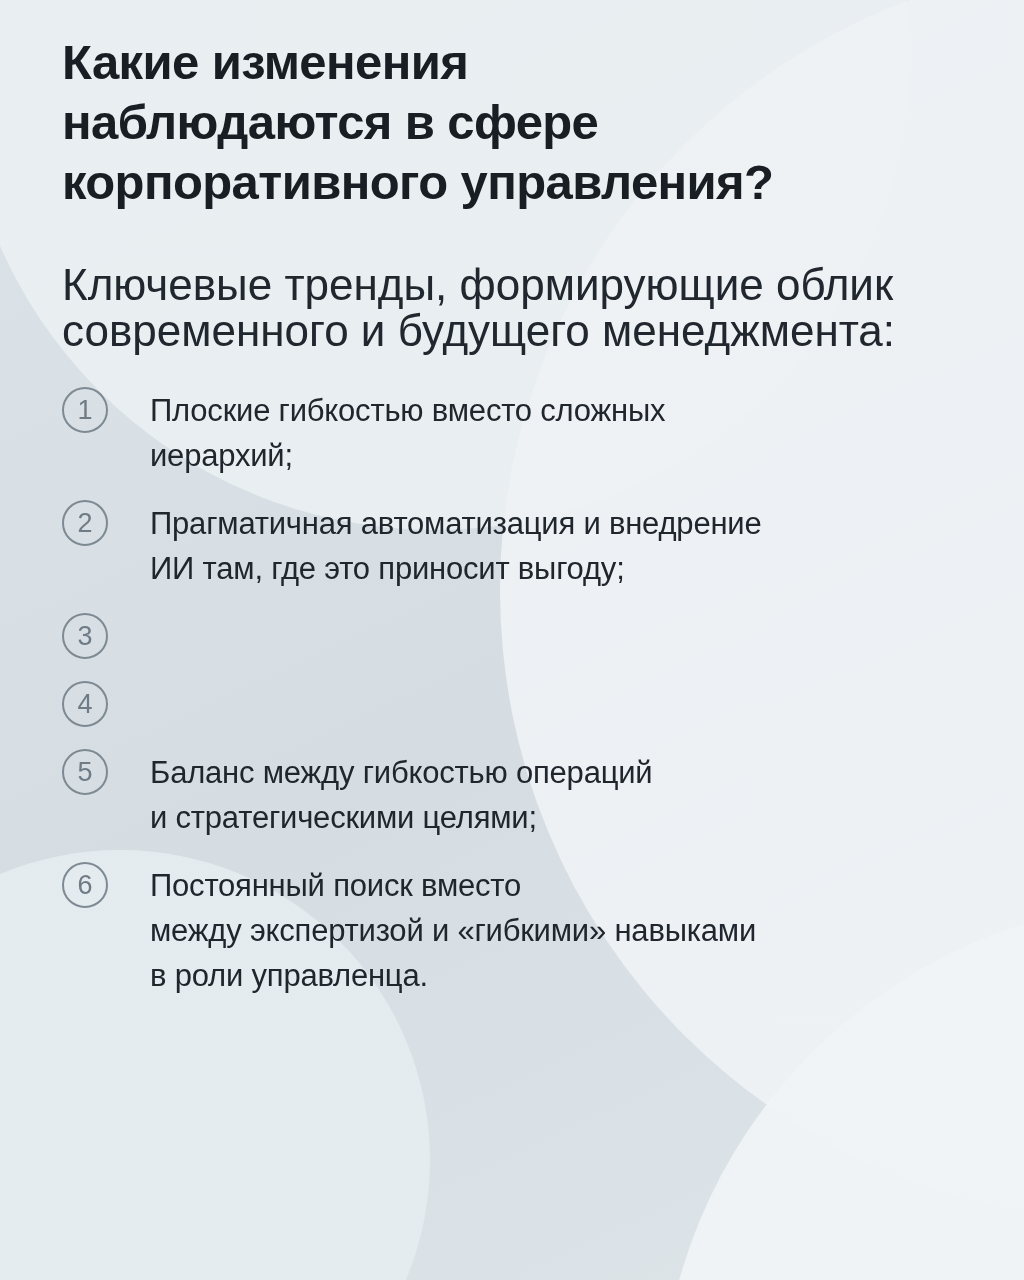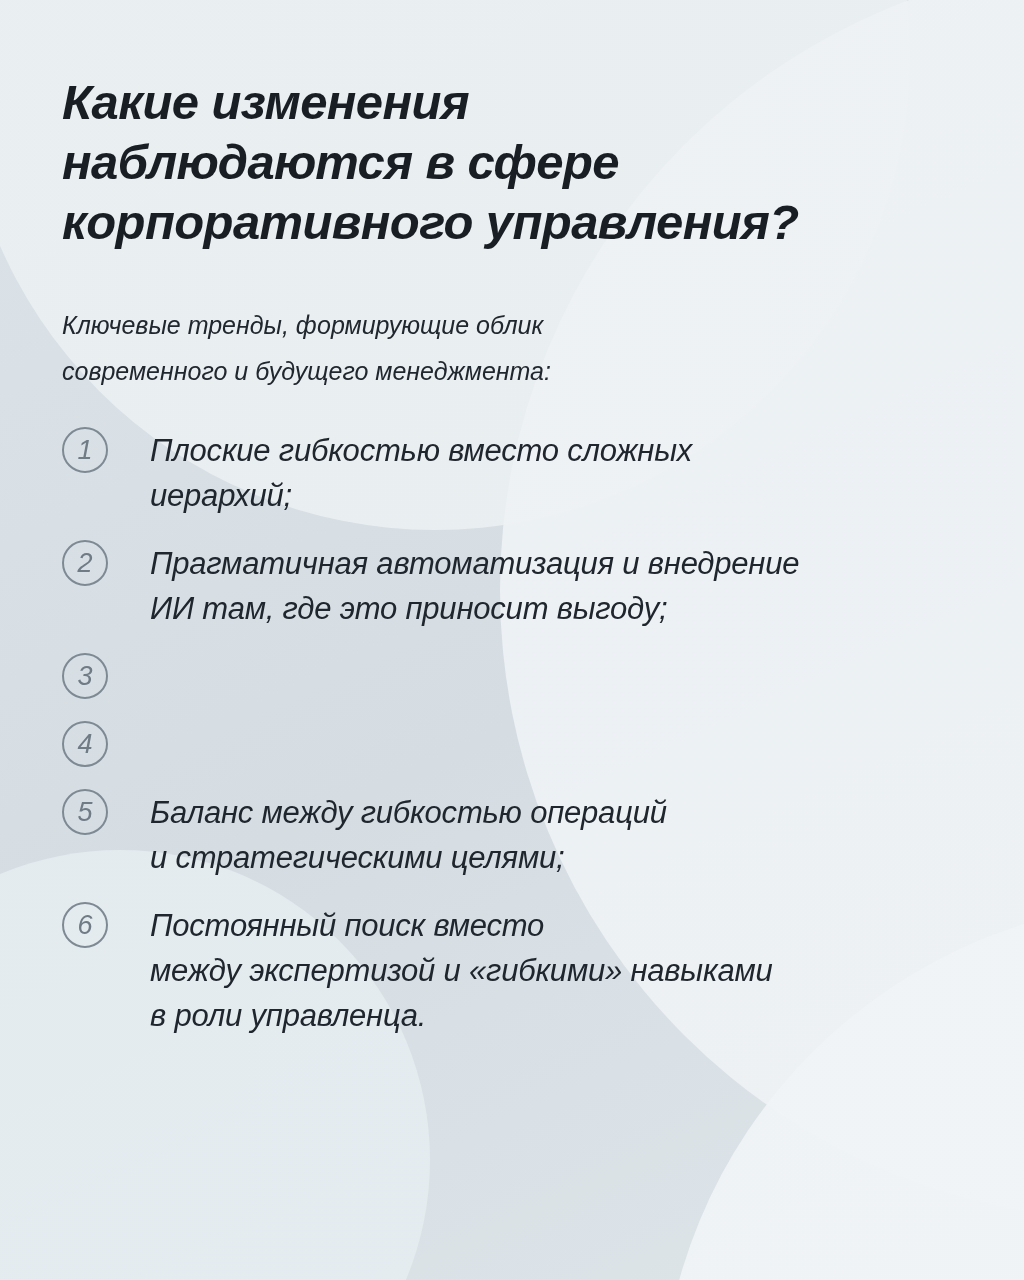--- a/index.html
+++ b/index.html
@@ -38,38 +38,37 @@
   }
   .bg-circle.d {
     left: 660px; top: 900px; width: 1040px; height: 1040px;
     background: radial-gradient(circle at 50% 50%,
       rgba(240,244,246,0.95) 0%, rgba(240,244,246,0.95) 70%,
       rgba(240,244,246,0) 100%);
   }
 
   .content {
     position: relative;
-    padding: 72px 58px 0 62px;
+    padding: 32px 58px 0 62px;
     z-index: 1;
-    font-style: italic;
   }
 
   .title {
     margin: 0 0 50px 0;
     font-size: 49px;
     line-height: 60px;
     font-weight: 700;
     letter-spacing: -0.6px;
     color: #191e24;
     white-space: pre-line;
   }
 
   .intro {
     margin: 0 0 34px 0;
-    font-size: 25px;
+    font-size: 44px;
     line-height: 46px;
     font-weight: 400;
     color: #21272e;
     white-space: pre-line;
   }
 
   .trend-list {
     display: flex;
     flex-direction: column;
   }

